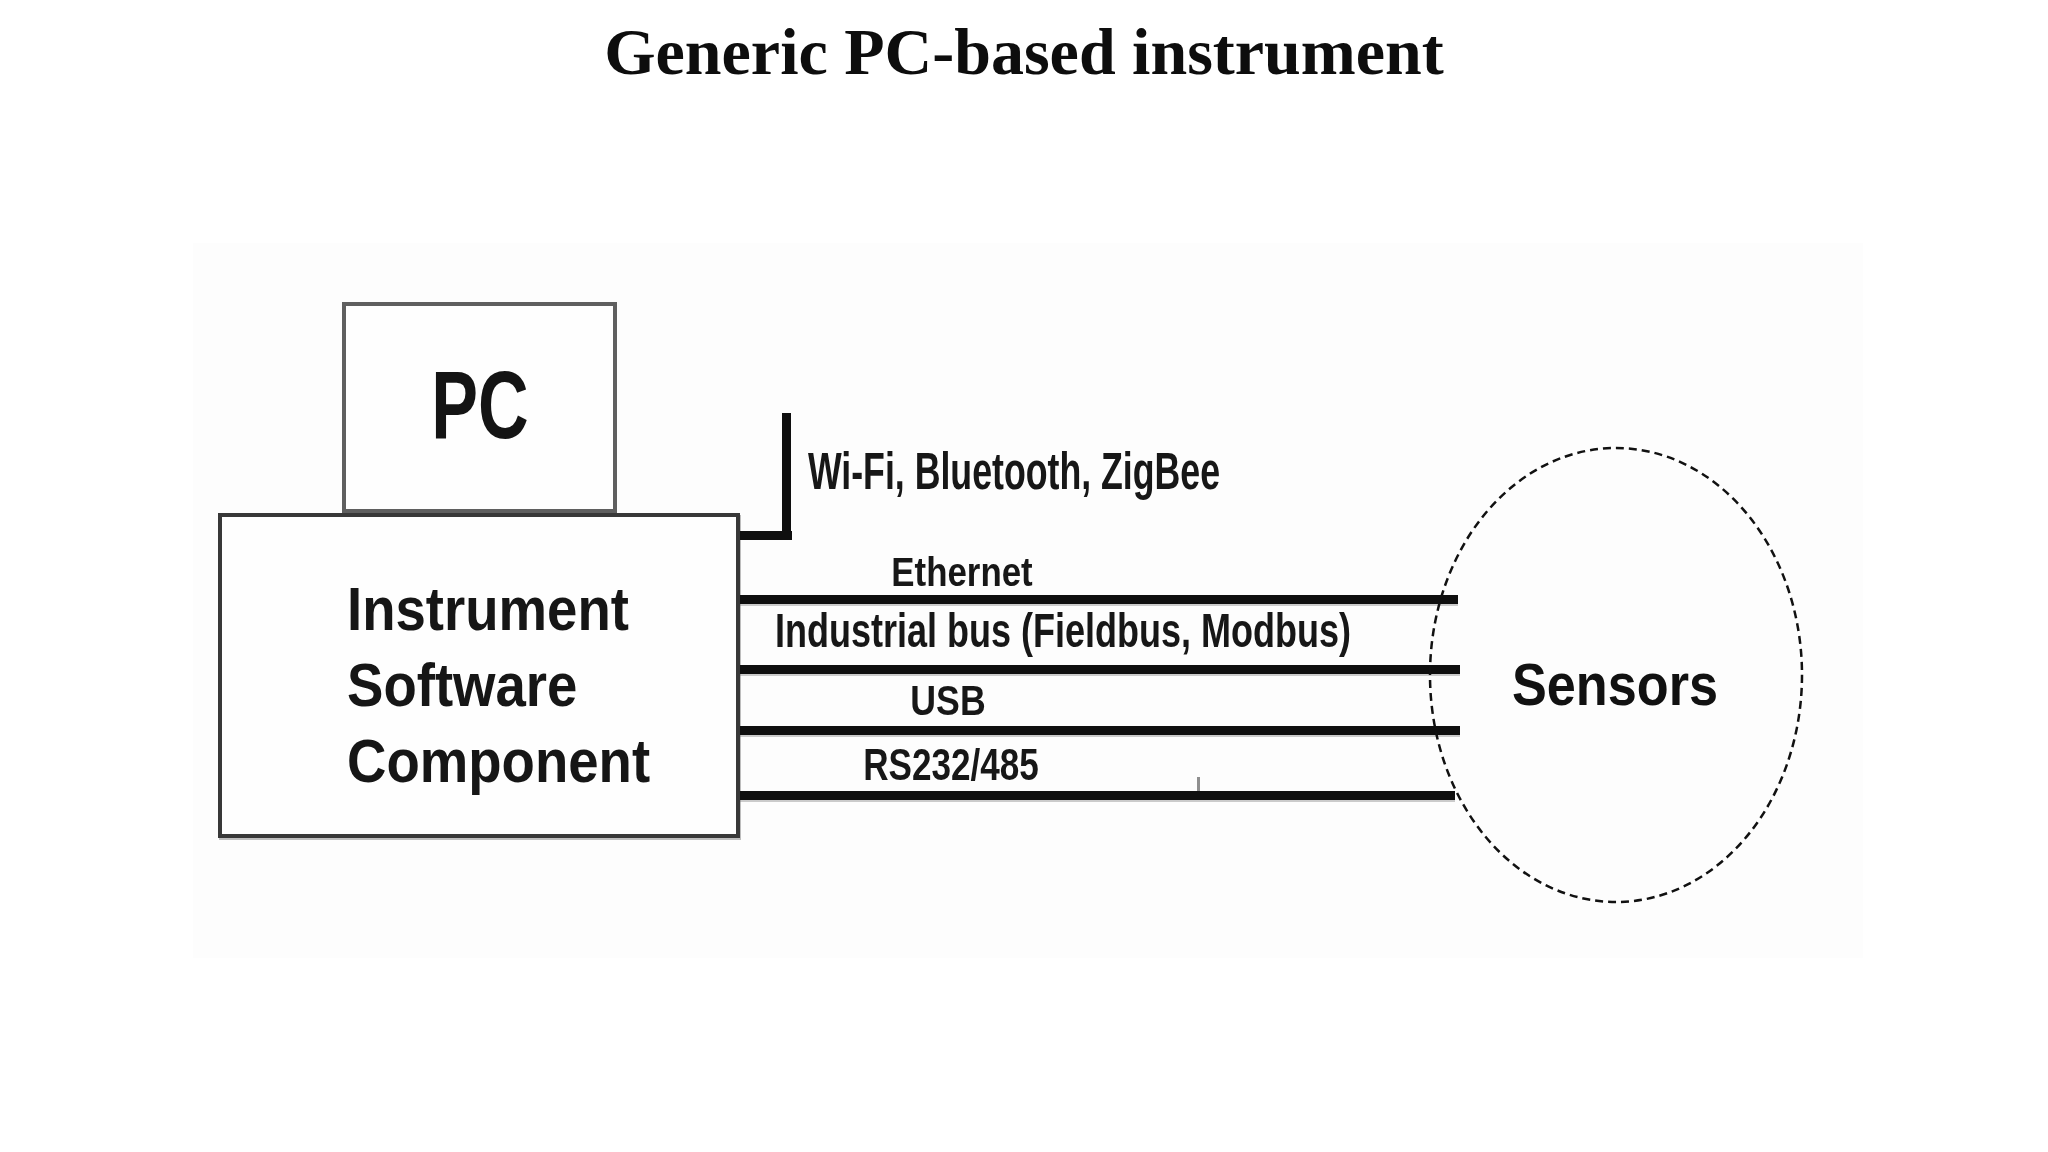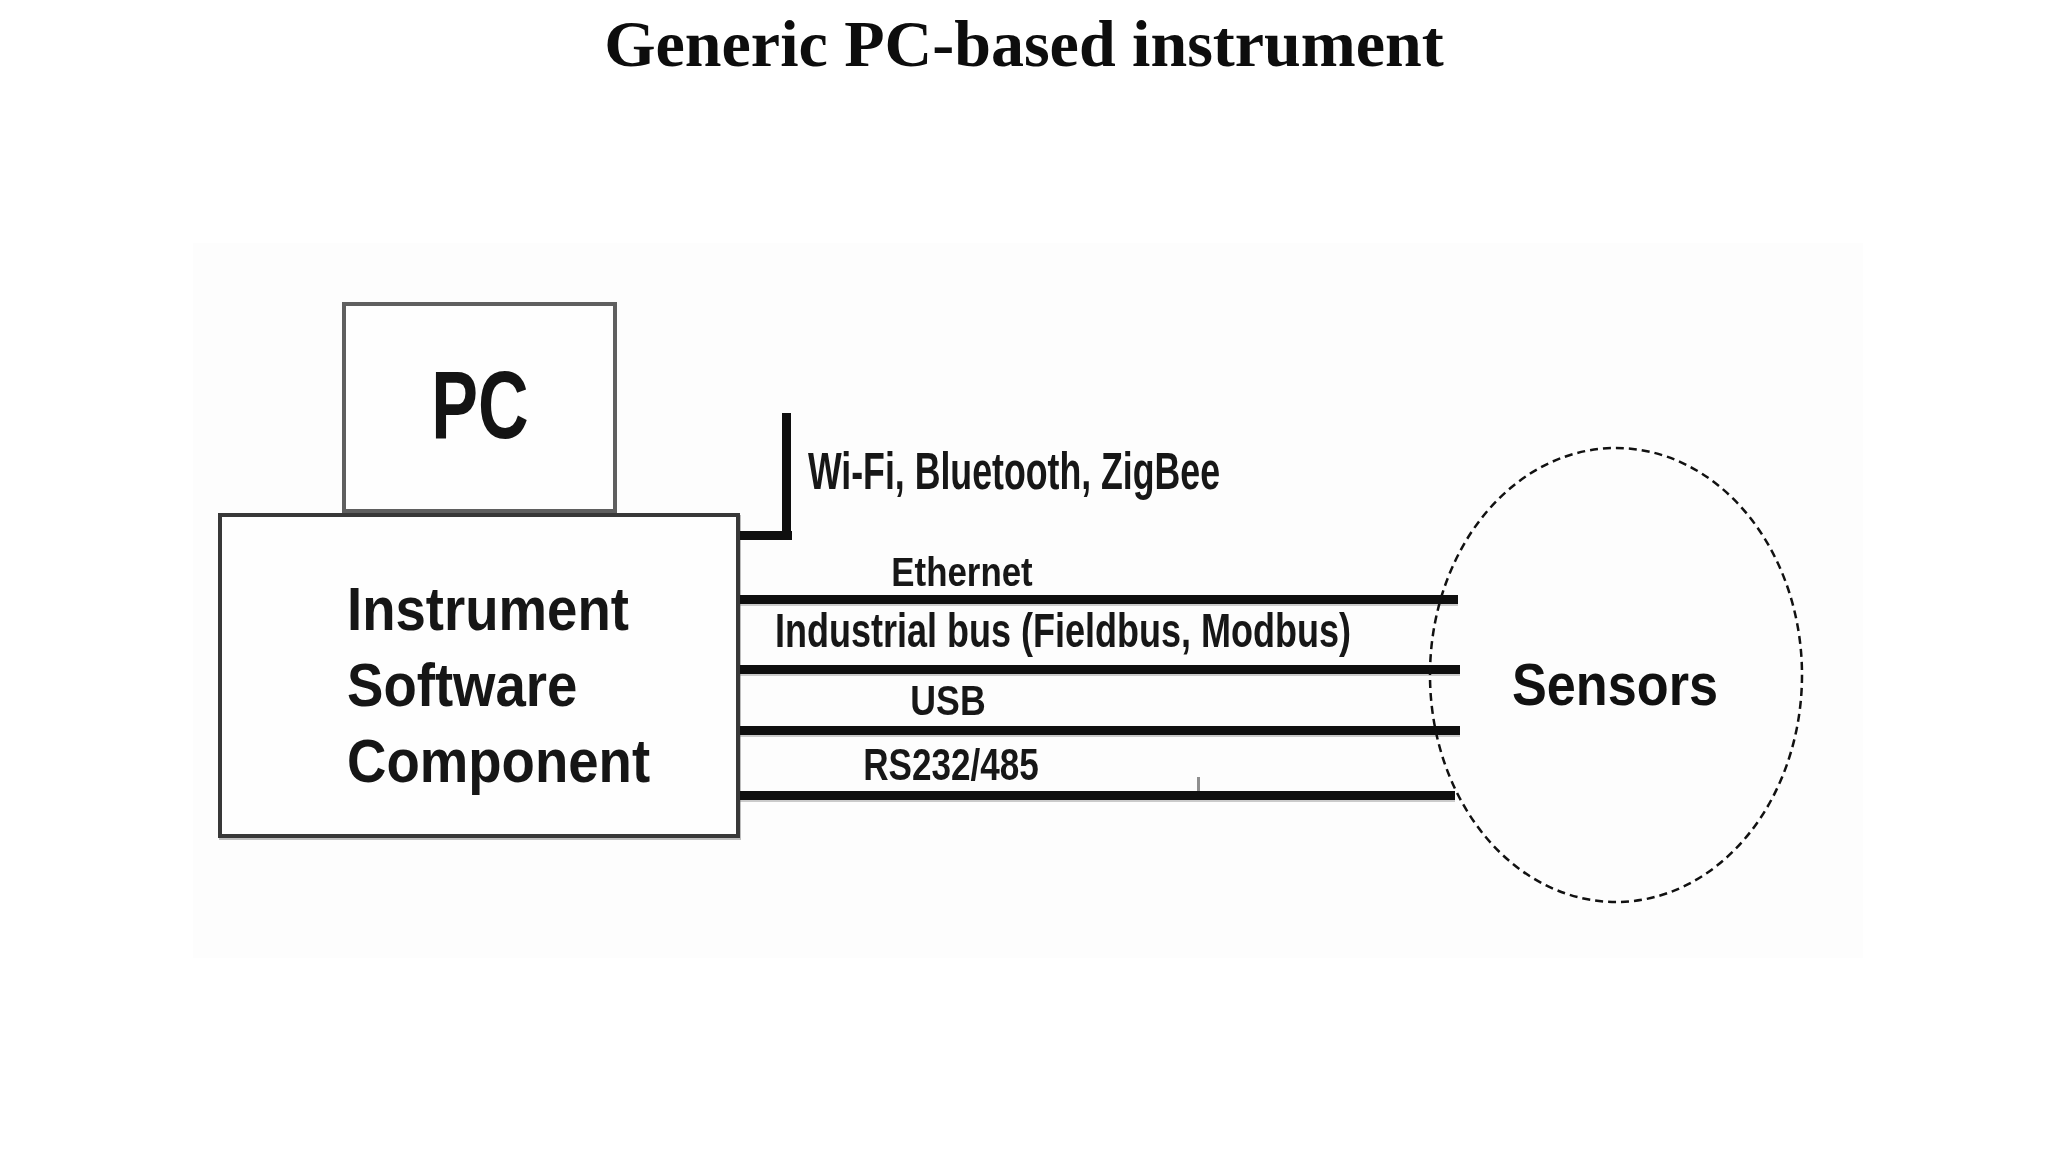--- a/index.html
+++ b/index.html
@@ -5,21 +5,21 @@
   html,body{margin:0;padding:0;background:#ffffff;}
   #stage{
     position:relative;width:2048px;height:1152px;background:#ffffff;overflow:hidden;
     font-family:"Liberation Sans",sans-serif;color:#141414;
   }
   .panel{
     position:absolute;left:193px;top:243px;width:1670px;height:715px;
     background:#fdfdfd;
   }
   .title{
-    position:absolute;left:0;top:4px;width:100%;text-align:center;
+    position:absolute;left:0;top:12px;width:100%;text-align:center;
     font-family:"Liberation Serif",serif;font-weight:bold;font-size:66px;line-height:80px;
     color:#0d0d0d;letter-spacing:0px;
   }
   .box{position:absolute;box-sizing:border-box;background:#fefefe;}
   .pc-box{left:342px;top:302px;width:275px;height:211px;border:4px solid #5f5f5f;}
   .isc-box{left:218px;top:513px;width:522px;height:325px;border:4px solid #383838;box-shadow:1px 2px 0 rgba(0,0,0,.25);}
   .pc-label{
     position:absolute;left:480px;top:357px;font-weight:bold;font-size:96px;line-height:96px;
     transform:translateX(-50%) scaleX(0.73);white-space:nowrap;color:#141414;
   }

